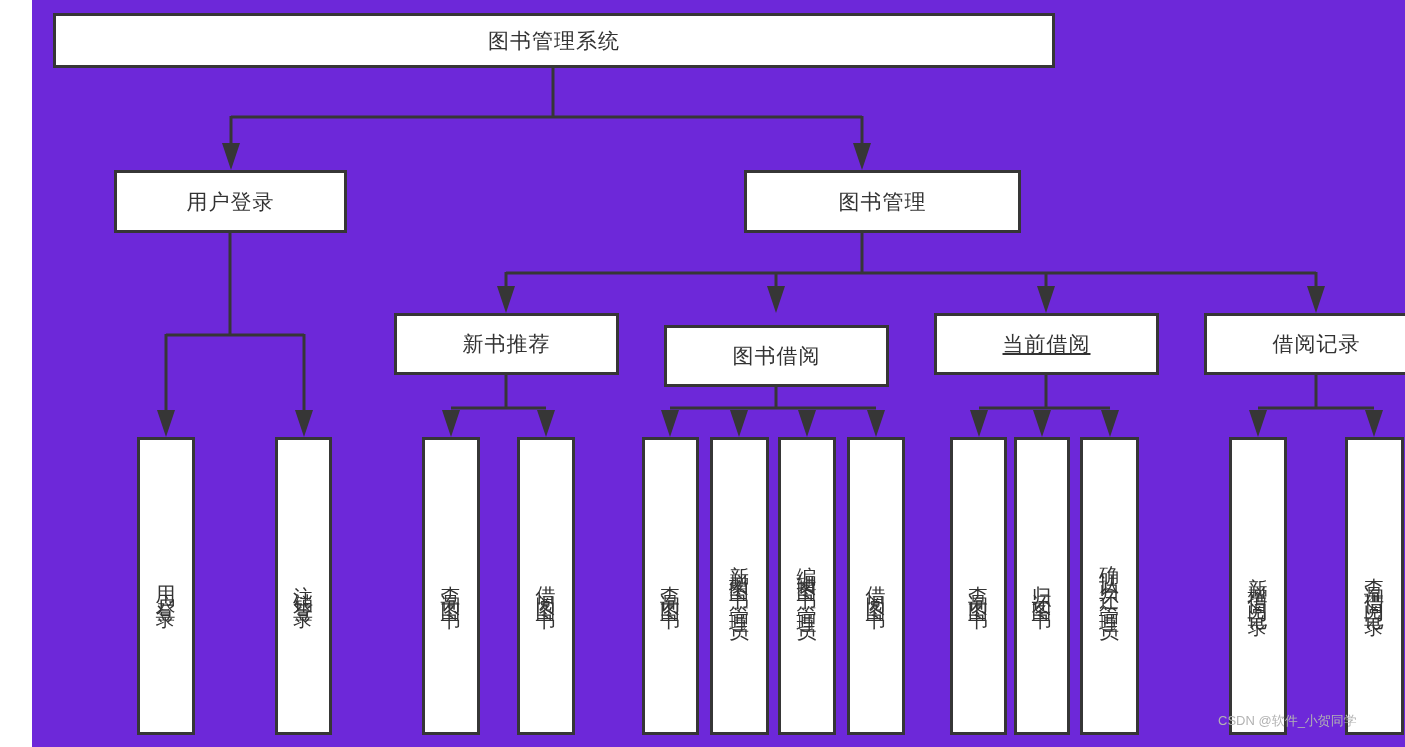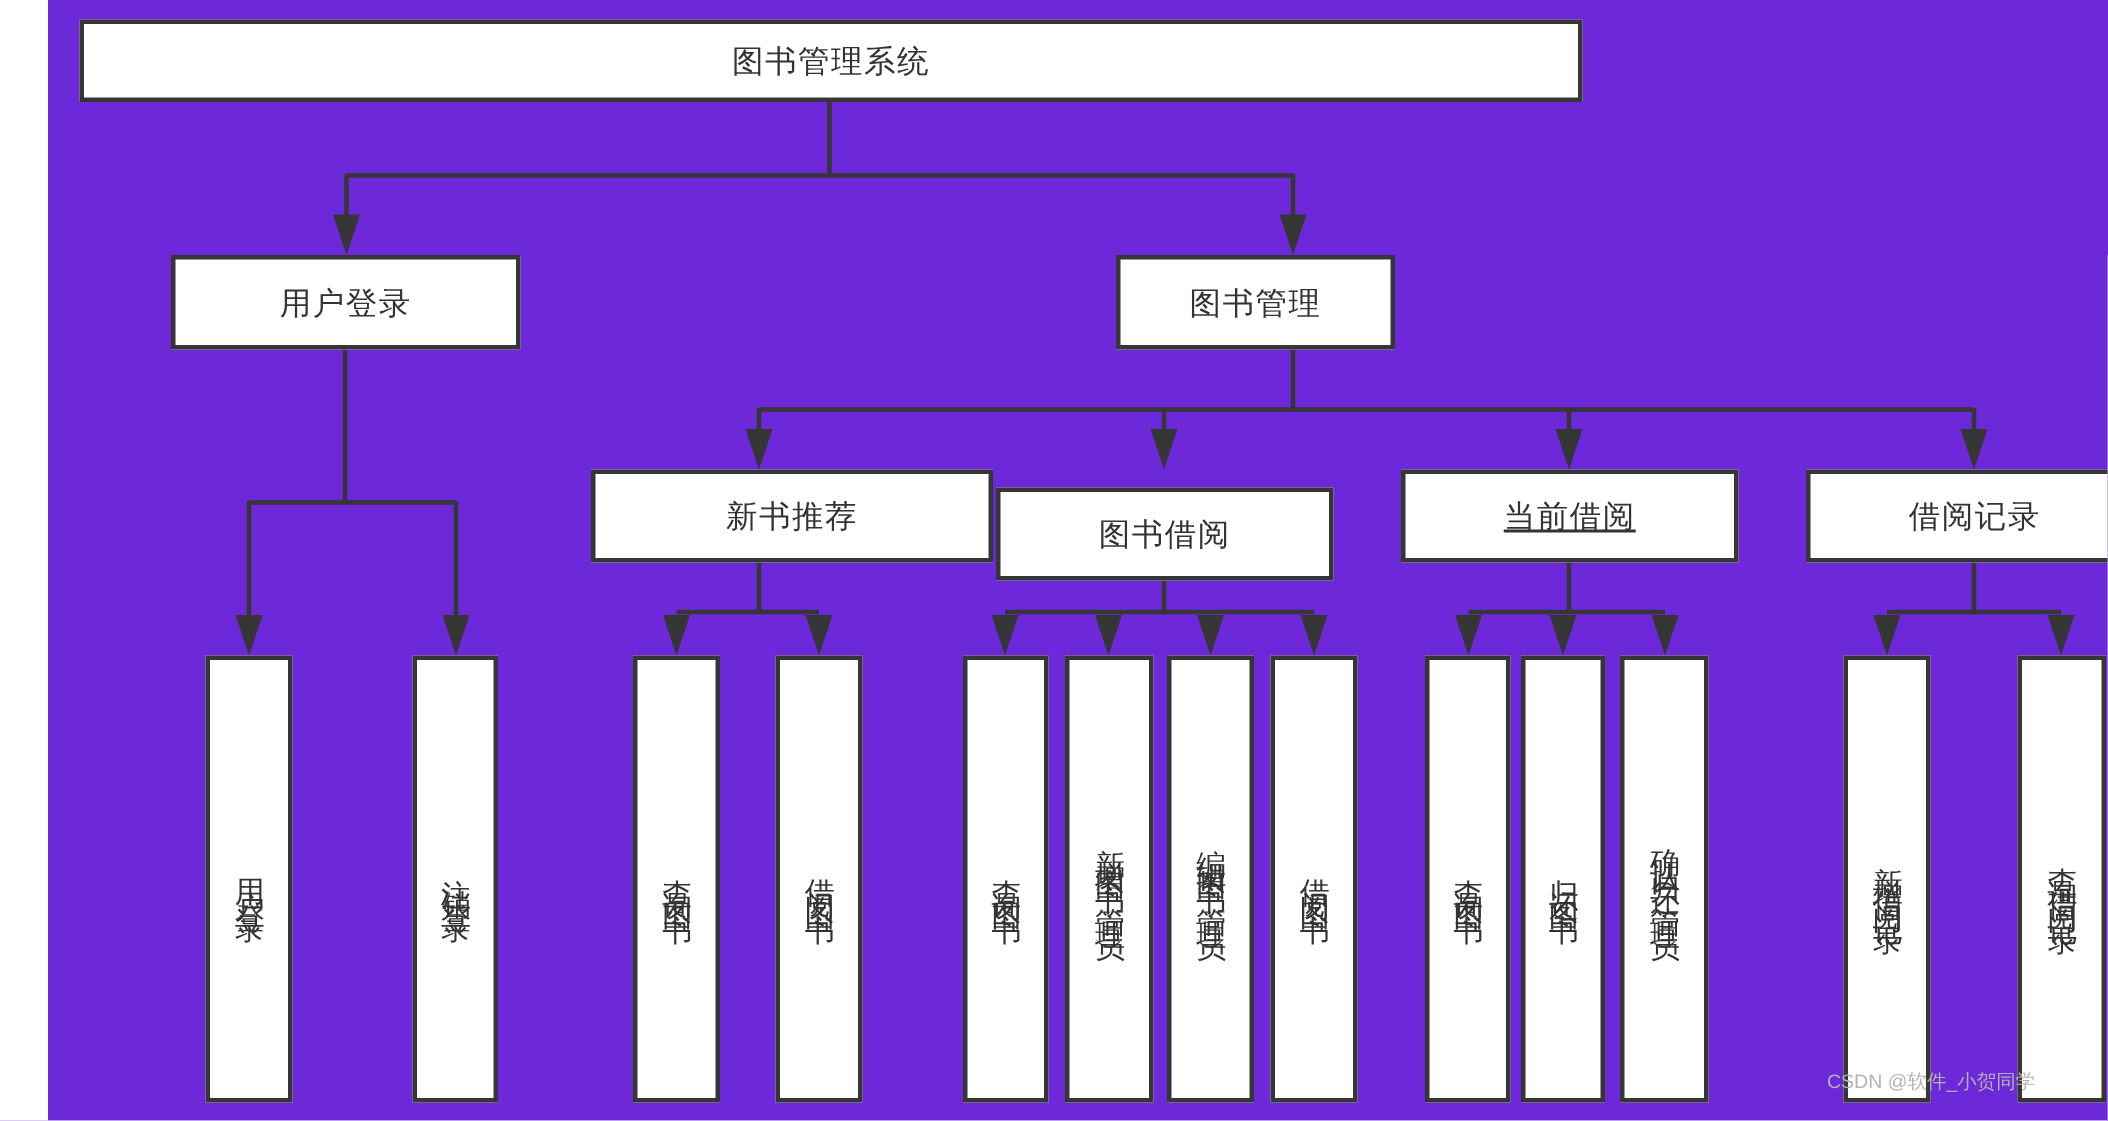--- a/index.html
+++ b/index.html
@@ -46,22 +46,22 @@
     top: 712px;
     width: 215px;
     font-size: 13px;
     color: #b3b3b3;
     white-space: nowrap;
     z-index: 5;
   }
   
   .n-root { left: 21px;  top: 13px;  width: 1002px; height: 55px; }
   .n-l2a  { left: 82px;  top: 170px; width: 233px;  height: 63px; }
-  .n-l2b  { left: 712px; top: 170px; width: 186px;  height: 63px; }
-  .n-l3a  { left: 362px;  top: 313px; width: 268px; height: 62px; }
+  .n-l2b  { left: 712px; top: 170px; width: 277px;  height: 63px; }
+  .n-l3a  { left: 362px;  top: 313px; width: 225px; height: 62px; }
   .n-l3b  { left: 632px;  top: 325px; width: 225px; height: 62px; }
   .n-l3c  { left: 902px;  top: 313px; width: 225px; height: 62px; text-decoration: underline; }
   .n-l3d  { left: 1172px; top: 313px; width: 225px; height: 62px; }
   .leaf   { top: 437px; height: 298px; }
   .n-u1 { left: 105px;  width: 58px; }
   .n-u2 { left: 243px;  width: 57px; }
   .n-a1 { left: 390px;  width: 58px; }
   .n-a2 { left: 485px;  width: 58px; }
   .n-b1 { left: 610px;  width: 57px; }
   .n-b2 { left: 678px;  width: 59px; }

